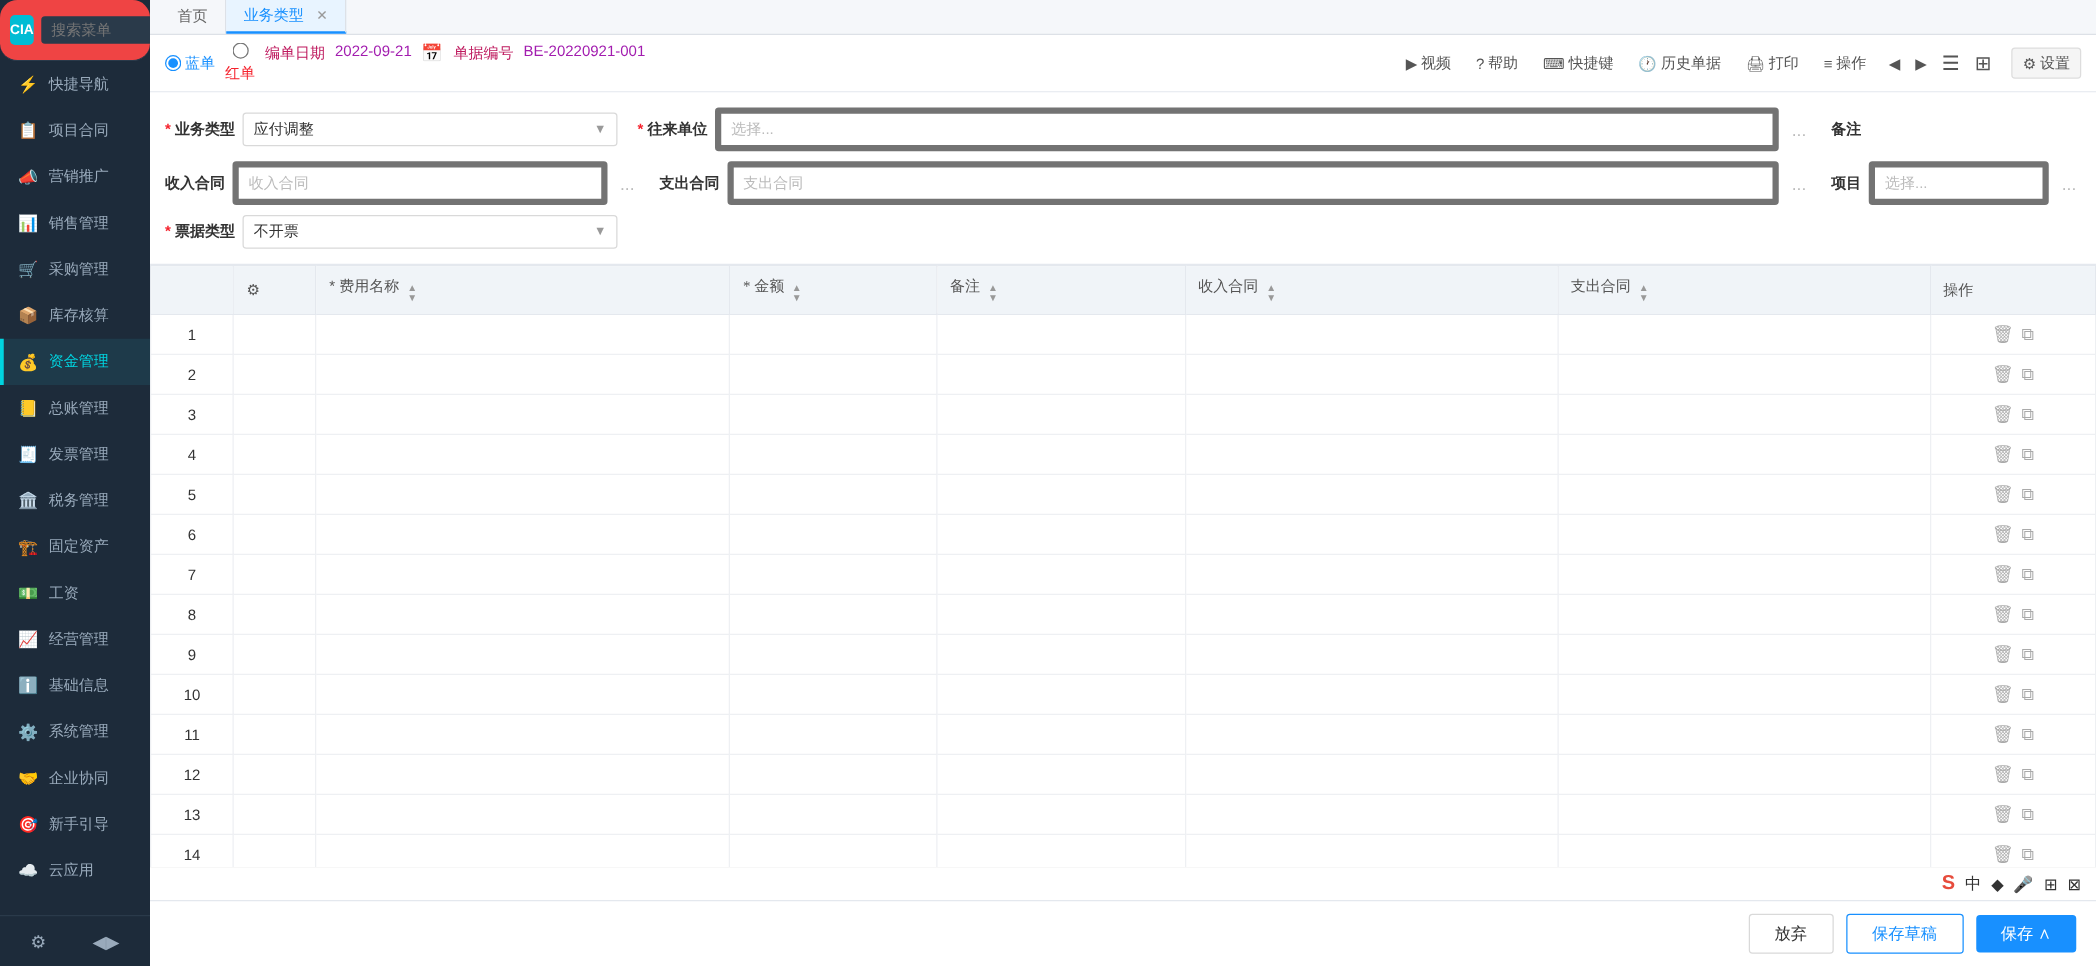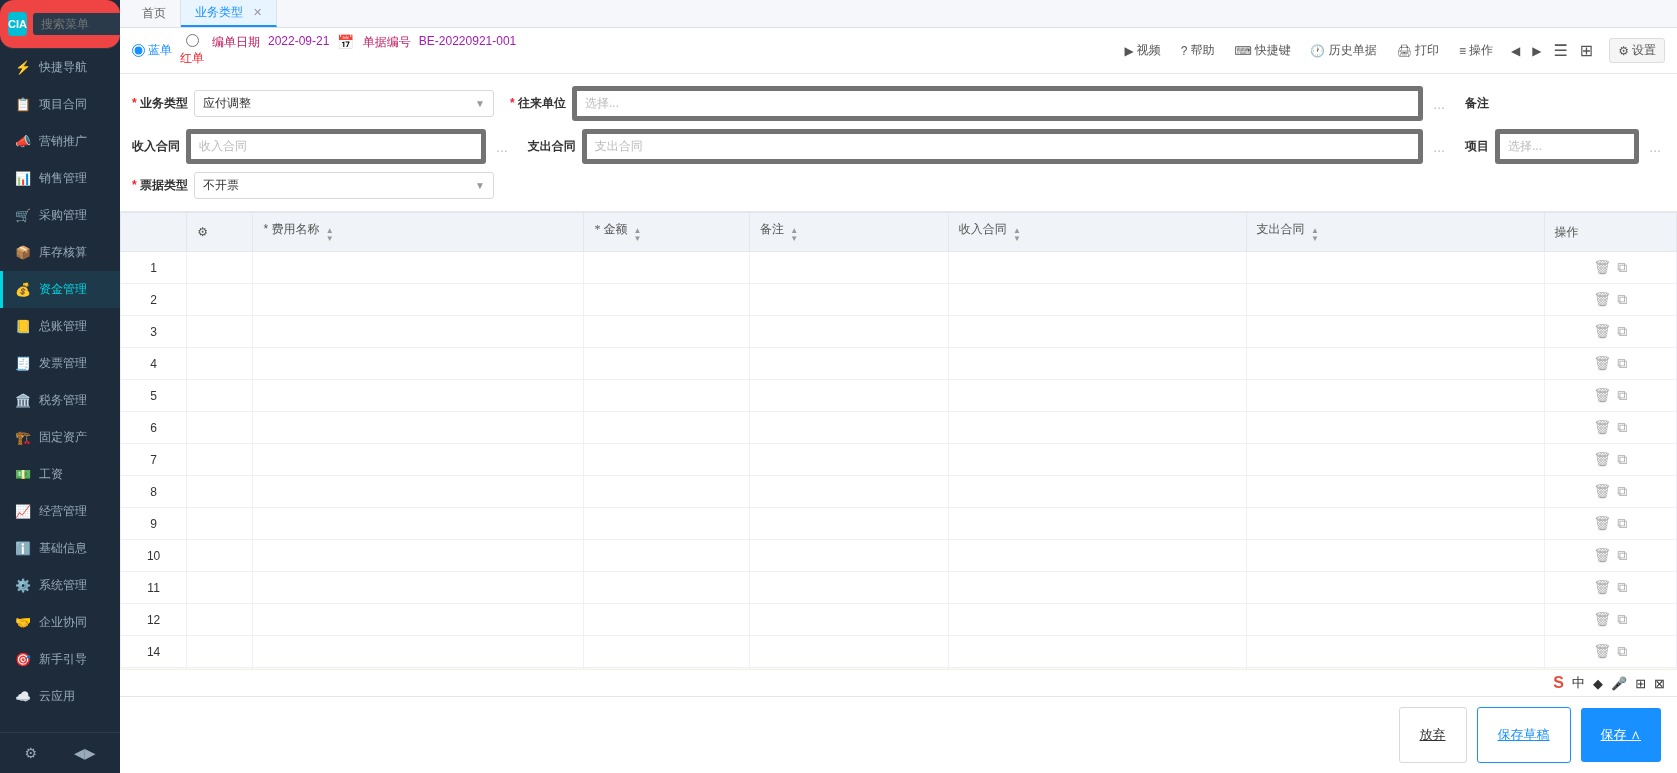--- a/index.html
+++ b/index.html
@@ -70,21 +70,21 @@
     .subtotal-row td { background: #fffbe6; font-weight: 500; }
     .subtotal-label { color: #666; }
     .subtotal-value { color: #333; font-weight: 600; }
 
     
     .action-icons { display: flex; gap: 6px; justify-content: center; }
     .action-icon { color: #aaa; cursor: pointer; font-size: 14px; }
 
     
     .footer { display: flex; justify-content: flex-end; align-items: center; padding: 10px 16px; background: #fff; border-top: 1px solid #e4e8ee; gap: 10px; flex-shrink: 0; }
-    .btn { padding: 18px 20px; border-radius: 3px; cursor: pointer; font-size: 13px; border: none; text-decoration: underline; }
+    .btn { padding: 6px 20px; border-radius: 3px; cursor: pointer; font-size: 13px; border: none; }
     .btn-default { background: #fff; border: 1px solid #d9d9d9; color: #333; }
     .btn-secondary { background: #fff; border: 1px solid #1890ff; color: #1890ff; }
     .btn-primary { background: #1890ff; color: #fff; }
 
     
     .bottom-logo { display: flex; align-items: center; justify-content: flex-end; padding: 4px 12px; background: #fff; border-top: 1px solid #f0f0f0; gap: 8px; }
     .logo-icons { display: flex; gap: 8px; align-items: center; }
 
     .sort-arrows { display: inline-flex; flex-direction: column; margin-left: 3px; cursor: pointer; }
     .sort-arrow { font-size: 8px; line-height: 1; color: #999; }
@@ -514,20 +514,35 @@
               <td class="col-income"></td>
               <td class="col-expense"></td>
               <td class="col-action">
       <div class="action-icons">
         <span class="action-icon">🗑</span>
         <span class="action-icon">⧉</span>
       </div>
               </td>
             </tr>
             <tr>
+              <td class="col-num">13</td>
+              <td class="col-settings"></td>
+              <td class="col-name"></td>
+              <td class="col-amount"></td>
+              <td class="col-note"></td>
+              <td class="col-income"></td>
+              <td class="col-expense"></td>
+              <td class="col-action">
+      <div class="action-icons">
+        <span class="action-icon">🗑</span>
+        <span class="action-icon">⧉</span>
+      </div>
+              </td>
+            </tr>
+            <tr>
               <td class="col-num">14</td>
               <td class="col-settings"></td>
               <td class="col-name"></td>
               <td class="col-amount"></td>
               <td class="col-note"></td>
               <td class="col-income"></td>
               <td class="col-expense"></td>
               <td class="col-action">
       <div class="action-icons">
         <span class="action-icon">🗑</span>

